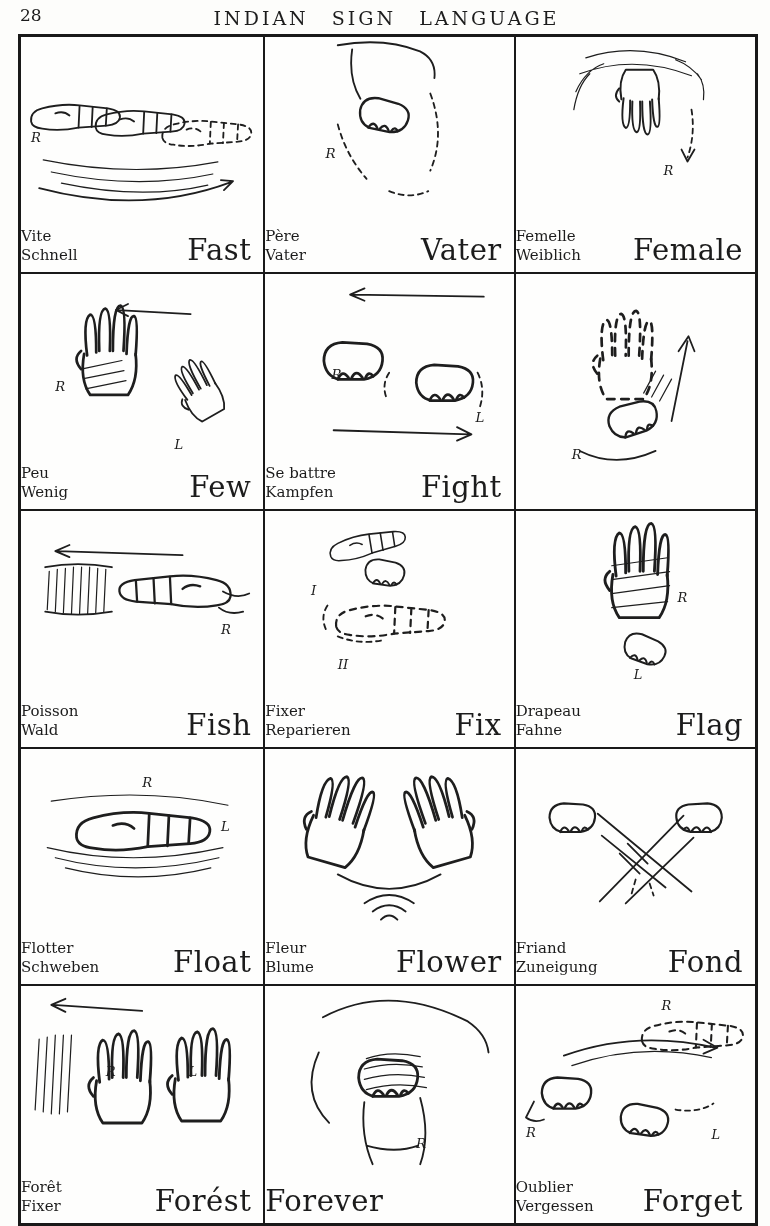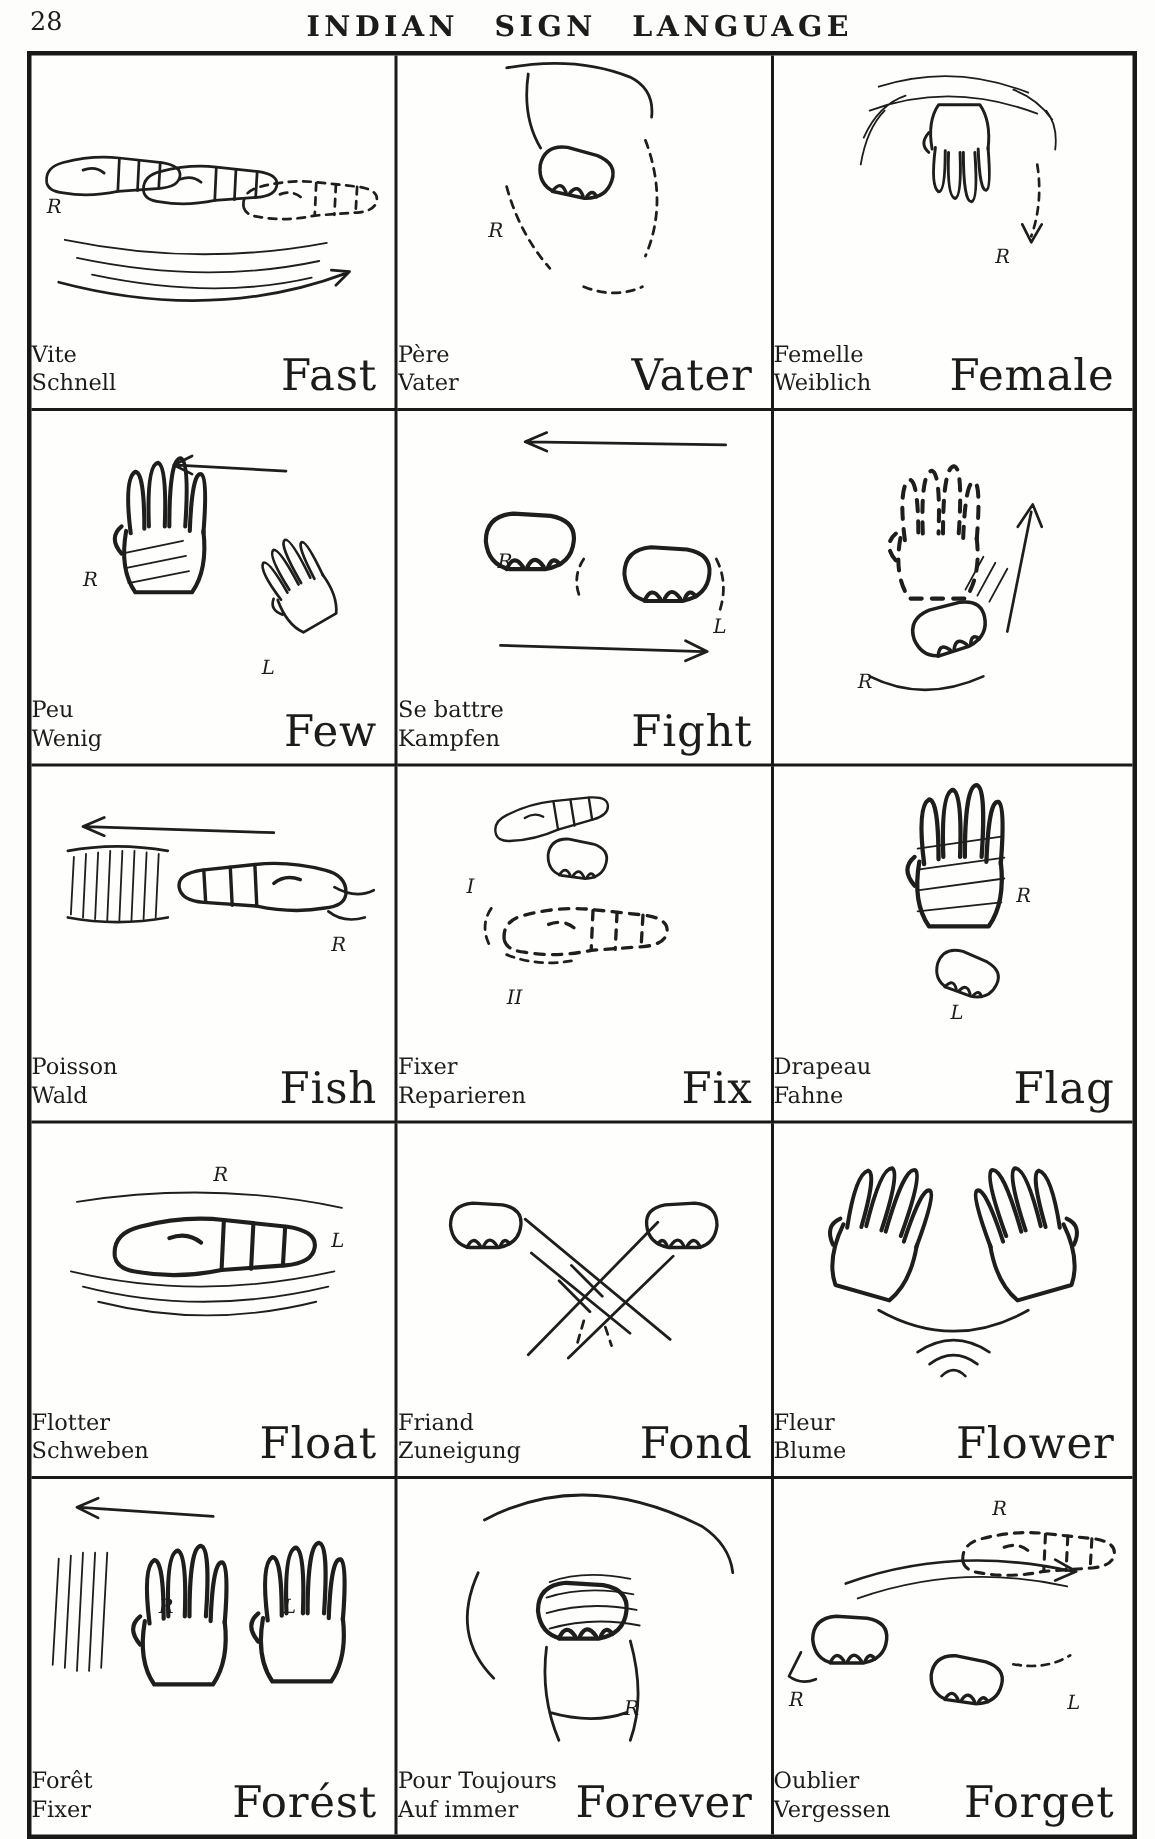--- a/index.html
+++ b/index.html
@@ -5,21 +5,21 @@
   html,body{margin:0;padding:0;}
   body{
     width:770px;height:1226px;position:relative;
     background:#fdfdfb;color:#1c1c1c;
     font-family:"DejaVu Serif", serif;
     overflow:hidden;
   }
   .page-num{position:absolute;left:20px;top:5px;font-size:17px;}
   .page-title{
     position:absolute;left:3px;right:0;top:7px;text-align:center;
-    font-size:19px;letter-spacing:3px;word-spacing:14px;font-weight:bold;
+    font-size:19px;letter-spacing:3px;word-spacing:14px;
   }
   .sheet{
     position:absolute;left:18px;top:34px;width:734px;height:1186px;
     border:3px solid #191919;background:#fefefd;
     display:grid;
     grid-template-columns:244fr 250fr 239fr;
     grid-template-rows:repeat(5,1fr);
   }
   .cell{
     border-right:2px solid #191919;border-bottom:2px solid #191919;
@@ -253,51 +253,51 @@
           <div>Flotter</div>
           <div>Schweben</div>
         </div>
       <div class="en">Float</div>
     </div>
   </div>
 
   <div class="cell">
     <div class="art-wrap">
         <svg class="art" viewBox="0 0 240 185" fill="none" stroke="#1e1e1e" stroke-width="1.8" stroke-linecap="round" stroke-linejoin="round">
+      <use href="#hand-open" transform="translate(50,14) rotate(16) scale(1.5)"></use>
+      <use href="#hand-open" transform="translate(190,14) scale(-1.5,1.5) rotate(16)"></use>
+      <path d="M70 122 Q120 150 170 122"></path>
+      <path d="M96 150 Q120 134 144 150 M104 158 Q120 146 136 158 M112 166 Q120 158 128 166"></path>
+    </svg>
+      </div>
+    <div class="labels">
+      <div class="fg">
+          <div>Fleur</div>
+          <div>Blume</div>
+        </div>
+      <div class="en">Flower</div>
+    </div>
+  </div>
+
+  <div class="cell">
+    <div class="art-wrap">
+        <svg class="art" viewBox="0 0 240 185" fill="none" stroke="#1e1e1e" stroke-width="1.8" stroke-linecap="round" stroke-linejoin="round">
       <use href="#fist" transform="translate(30,48) scale(1.2)"></use>
       <use href="#fist" transform="translate(210,48) scale(-1.2,1.2)"></use>
       <path d="M82 62 L176 140 M86 84 L150 136 M168 64 L84 150 M178 86 L110 152"></path>
       <path d="M112 92 L132 112 M104 102 L124 122"></path>
       <path class="dash" d="M120 128 L116 142 M134 132 L138 144"></path>
     </svg>
       </div>
     <div class="labels">
       <div class="fg">
           <div>Friand</div>
           <div>Zuneigung</div>
         </div>
       <div class="en">Fond</div>
-    </div>
-  </div>
-
-  <div class="cell">
-    <div class="art-wrap">
-        <svg class="art" viewBox="0 0 240 185" fill="none" stroke="#1e1e1e" stroke-width="1.8" stroke-linecap="round" stroke-linejoin="round">
-      <use href="#hand-open" transform="translate(50,14) rotate(16) scale(1.5)"></use>
-      <use href="#hand-open" transform="translate(190,14) scale(-1.5,1.5) rotate(16)"></use>
-      <path d="M70 122 Q120 150 170 122"></path>
-      <path d="M96 150 Q120 134 144 150 M104 158 Q120 146 136 158 M112 166 Q120 158 128 166"></path>
-    </svg>
-      </div>
-    <div class="labels">
-      <div class="fg">
-          <div>Fleur</div>
-          <div>Blume</div>
-        </div>
-      <div class="en">Flower</div>
     </div>
   </div>
 
   <div class="cell">
     <div class="art-wrap">
         <svg class="art" viewBox="0 0 240 185" fill="none" stroke="#1e1e1e" stroke-width="1.8" stroke-linecap="round" stroke-linejoin="round">
       <path class="thin" d="M18 50 L14 120 M26 48 L22 122 M34 46 L30 124 M42 46 L38 124 M50 46 L46 122"></path>
       <use href="#hand-open" transform="translate(64,40) scale(1.55)"></use>
       <use href="#hand-open" transform="translate(142,38) scale(1.55)"></use>
       <path d="M120 22 L32 16 M44 10 L30 16 L44 23"></path>
@@ -319,24 +319,20 @@
         <svg class="art" viewBox="0 0 240 185" fill="none" stroke="#1e1e1e" stroke-width="1.8" stroke-linecap="round" stroke-linejoin="round">
       <path d="M56 26 Q120 -8 196 30 Q214 42 216 60"></path>
       <use href="#fist" transform="translate(86,62) scale(1.5)"></use>
       <path class="thin" d="M98 66 Q120 58 150 64 M96 76 Q122 68 152 74 M96 86 Q124 78 154 84 M98 96 Q126 88 156 94"></path>
       <path d="M96 108 Q92 140 104 168 M150 104 Q160 140 150 168 M98 150 Q126 158 148 150"></path>
       <path d="M52 60 Q34 100 62 128"></path>
       <text x="146" y="152">R</text>
     </svg>
       </div>
     <div class="labels">
-      <div class="fg">
-          <div>Pour Toujours</div>
-          <div>Auf immer</div>
-        </div>
       <div class="en">Forever</div>
     </div>
   </div>
 
   <div class="cell">
     <div class="art-wrap">
         <svg class="art" viewBox="0 0 240 185" fill="none" stroke="#1e1e1e" stroke-width="1.8" stroke-linecap="round" stroke-linejoin="round">
       <use href="#hand-flat" class="dash" transform="translate(124,28) scale(1.15)"></use>
       <path d="M48 66 Q120 40 200 58 M188 50 L202 58 L188 64"></path>
       <path class="thin" d="M56 76 Q124 52 196 68"></path>

